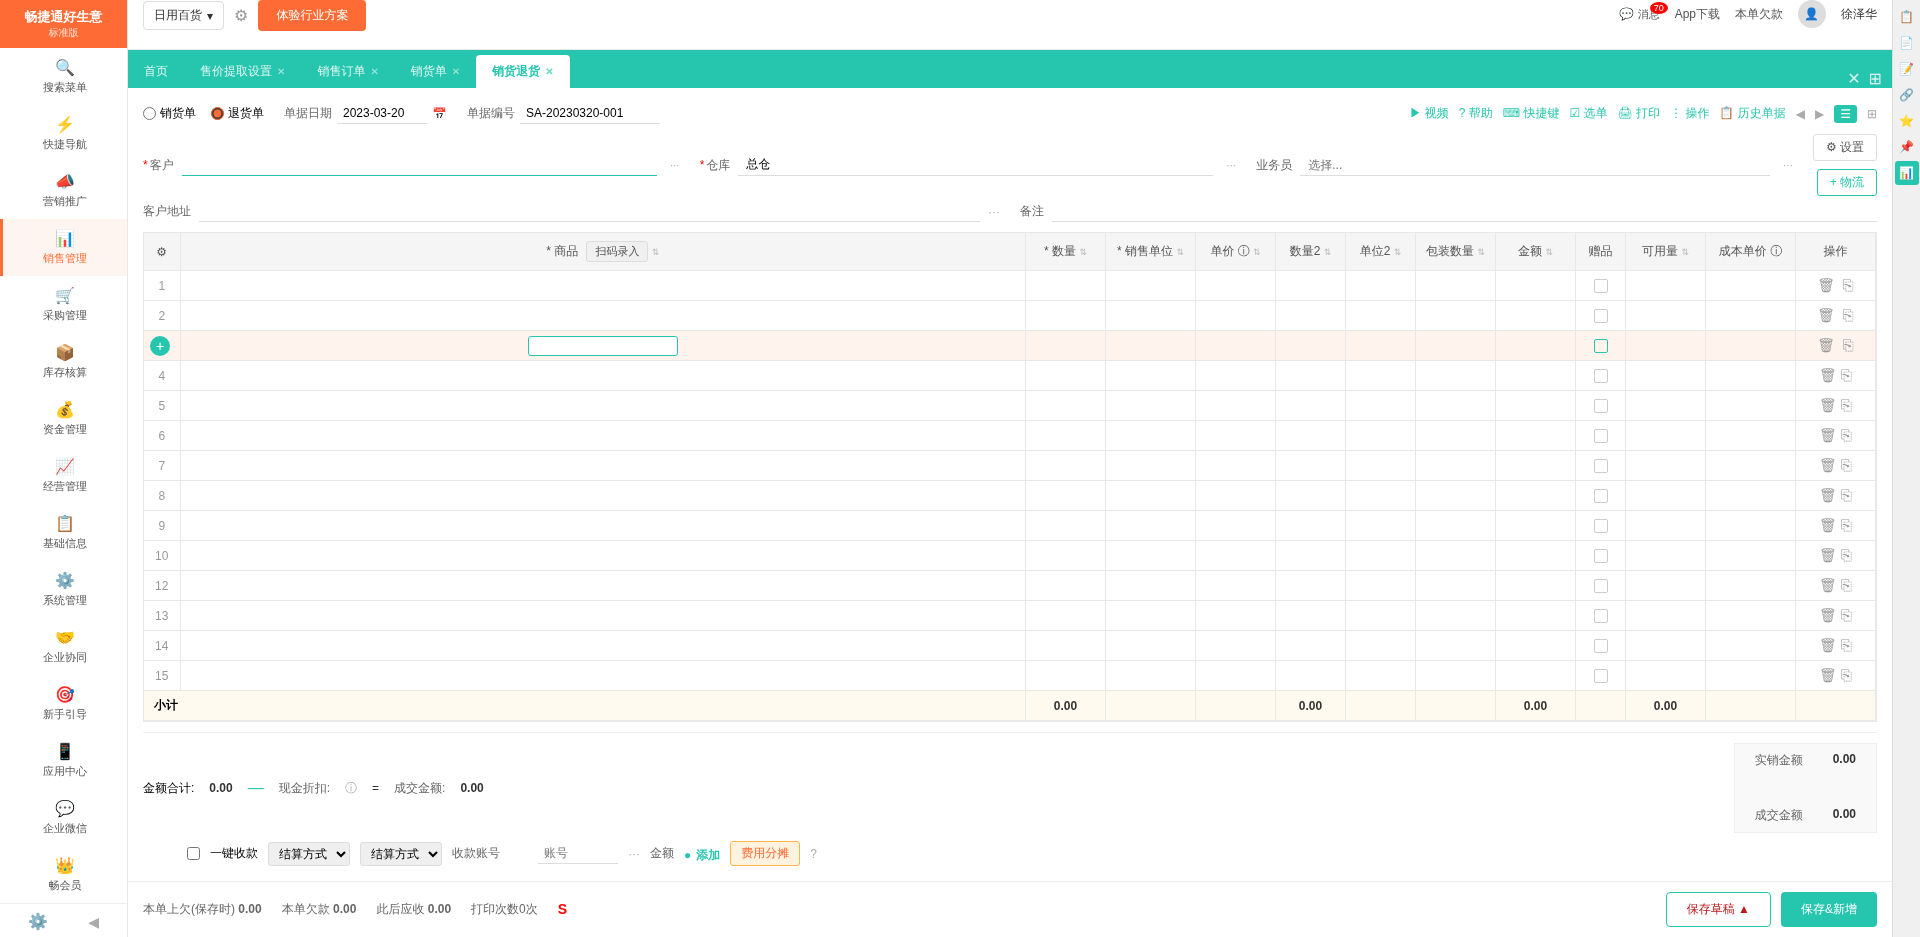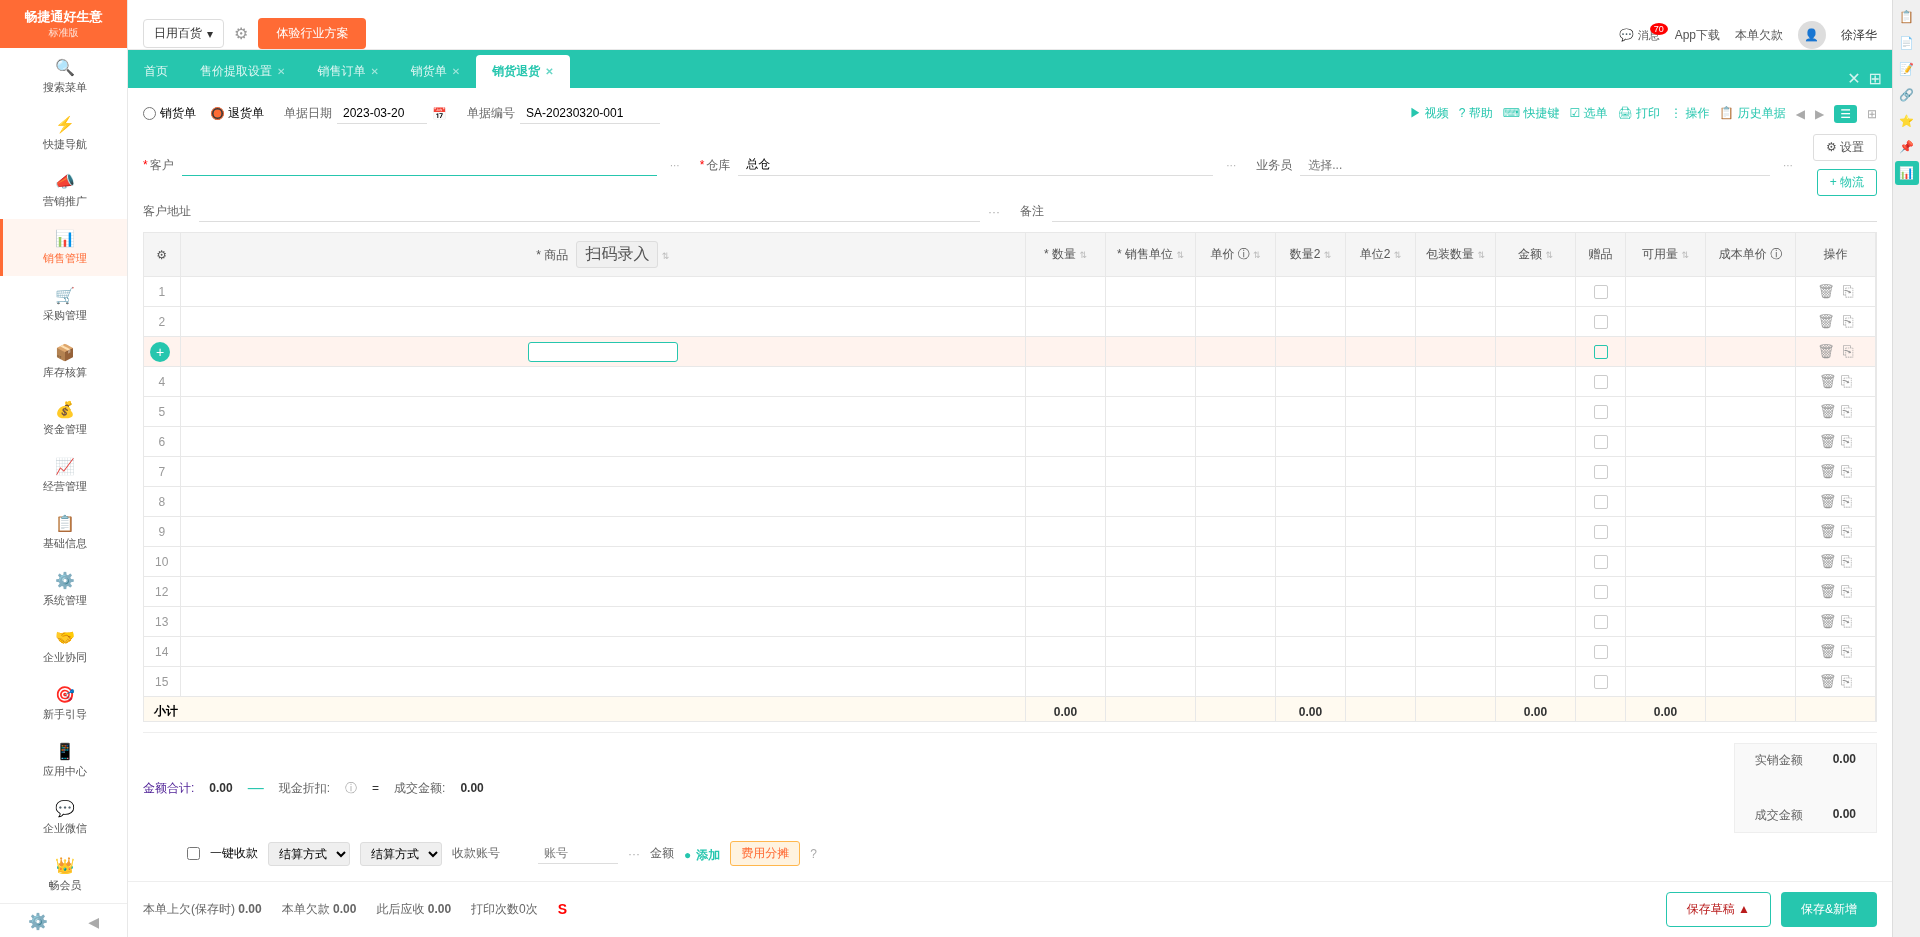--- a/index.html
+++ b/index.html
@@ -13,21 +13,21 @@
     .sidebar-item { display: flex; flex-direction: column; align-items: center; padding: 10px 5px; cursor: pointer; color: #555; gap: 3px; border-left: 3px solid transparent; }
     .sidebar-item.active { background: #fff5f0; color: #ff6b35; border-left: 3px solid #ff6b35; }
     .sidebar-item .icon { font-size: 16px; }
     .sidebar-item .label { font-size: 11px; }
     .sidebar-bottom { margin-top: auto; display: flex; align-items: center; justify-content: space-around; padding: 8px; border-top: 1px solid #eee; }
 
     
     .main { flex: 1; display: flex; flex-direction: column; overflow: hidden; }
 
     
-    .topnav { height: 50px; background: #fff; display: flex; align-items: flex-end; padding: 0 15px; border-bottom: 1px solid #e8e8e8; gap: 20px; }
+    .topnav { height: 50px; background: #fff; display: flex; align-items: flex-start; padding: 0 15px; border-bottom: 1px solid #e8e8e8; gap: 20px; }
     .topnav-left { display: flex; align-items: center; gap: 10px; }
     .nav-select { display: flex; align-items: center; gap: 5px; color: #333; cursor: pointer; padding: 5px 10px; border: 1px solid #ddd; border-radius: 4px; }
     .btn-orange { background: #ff6b35; color: #fff; border: none; padding: 7px 18px; border-radius: 4px; cursor: pointer; font-size: 12px; }
     .topnav-right { margin-left: auto; display: flex; align-items: center; gap: 15px; color: #555; }
     .badge-icon { position: relative; }
     .badge { background: #f00; color: #fff; border-radius: 50%; font-size: 9px; padding: 1px 4px; position: absolute; top: -5px; right: -8px; }
 
     
     .tabs { display: flex; background: #26c6ae; min-height: 38px; align-items: flex-end; }
     .tab { padding: 8px 16px; color: rgba(255,255,255,0.85); cursor: pointer; display: flex; align-items: center; gap: 5px; font-size: 13px; }
@@ -59,21 +59,21 @@
     table { width: 100%; border-collapse: collapse; }
     thead tr { background: #f5f5f5; }
     th { padding: 8px 6px; text-align: center; border-right: 1px solid #e8e8e8; border-bottom: 1px solid #e8e8e8; color: #555; font-weight: normal; white-space: nowrap; position: sticky; top: 0; background: #f5f5f5; z-index: 1; }
     td { padding: 4px 6px; text-align: center; border-right: 1px solid #e8e8e8; border-bottom: 1px solid #e8e8e8; height: 30px; }
     tr.active-row { background: #fff3ee; }
     .row-num { color: #999; }
     .checkbox-cell { display: flex; align-items: center; justify-content: center; }
     .cb { width: 14px; height: 14px; border: 1px solid #ccc; border-radius: 2px; }
     .action-btn { background: none; border: none; cursor: pointer; color: #999; font-size: 14px; padding: 2px; }
     .add-row-btn { width: 20px; height: 20px; background: #26c6ae; color: #fff; border-radius: 50%; border: none; cursor: pointer; font-size: 14px; display: flex; align-items: center; justify-content: center; }
-    .scan-btn { background: #f0f0f0; border: 1px solid #ddd; border-radius: 3px; padding: 2px 8px; cursor: pointer; font-size: 16px; color: #555; }
+    .scan-btn { background: #f0f0f0; border: 1px solid #ddd; border-radius: 3px; padding: 2px 8px; cursor: pointer; font-size: 11px; color: #555; }
 
     
     .table-footer { background: #fffaf0; border-top: 1px solid #e8e8e8; }
     .table-footer td { font-weight: bold; background: #fffaf0; }
     .subtotal-label { text-align: left; padding-left: 10px; }
 
     
     .bottom-form { border-top: 1px solid #eee; padding-top: 10px; display: flex; flex-direction: column; gap: 8px; }
     .bottom-row1 { display: flex; align-items: center; gap: 15px; }
     .bottom-row2 { display: flex; align-items: center; gap: 10px; padding-left: 44px; }
@@ -649,21 +649,21 @@
             <td style="font-weight:bold;color:#333;">0.00</td>
             <td></td>
             <td></td>
           </tr>
         </tbody>
       </table>
     </div>
 
     <div class="bottom-form">
       <div class="bottom-row1">
-        <span style="color:#4c1d95;">金额合计:</span>
+        <span style="color:#000000;">金额合计:</span>
         <span style="color:#333;font-weight:bold;">0.00</span>
         <span style="color:#26c6ae;font-size:16px;">—</span>
         <span style="color:#666;">现金折扣:</span>
         <span style="color:#aaa;cursor:pointer;">ⓘ</span>
         <span style="color:#333;">=</span>
         <span style="color:#666;">成交金额:</span>
         <span style="color:#333;font-weight:bold;">0.00</span>
         <div class="amount-summary" style="margin-left:auto;gap:38px;">
           <div class="amount-row">
             <span class="amount-label">实销金额</span>

